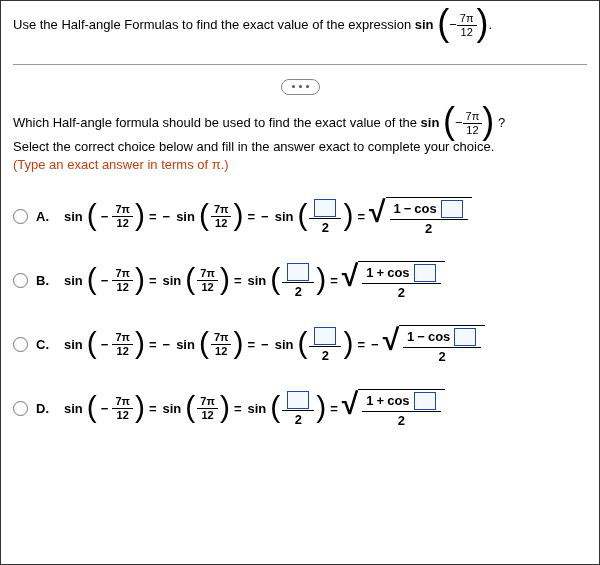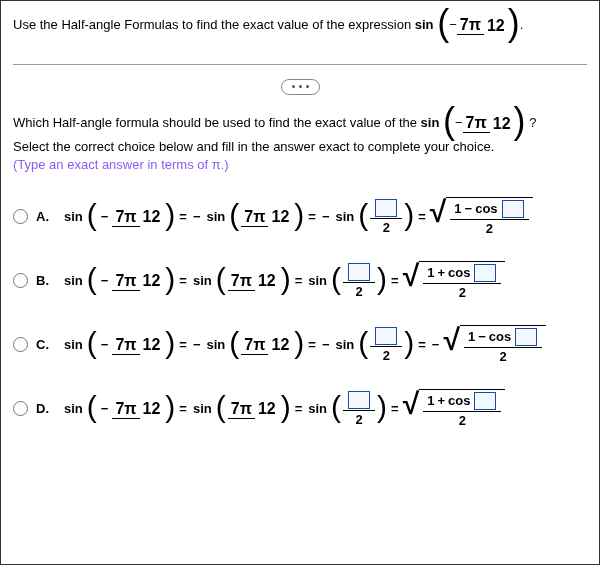--- a/index.html
+++ b/index.html
@@ -12,30 +12,30 @@
     font-size: 13px;
     color: #000;
     background: #fff;
     border: 1px solid #333;
     position: relative;
   }
   .top-instruction { line-height: 1.4; margin-bottom: 24px; }
   .inline-math { display: inline-flex; align-items: center; vertical-align: middle; }
   .paren { font-size: 36px; font-weight: 300; line-height: .8; display:inline-block; position:relative; top:-2px;}
   .paren-sm { font-size: 30px; font-weight: 300; line-height: .8; display:inline-block; position:relative; top:-2px;}
-  .frac { display: inline-flex; flex-direction: row; align-items: center; vertical-align: middle; font-size: 16px; font-weight: bold; }
+  .frac { display: inline-flex; flex-direction: column; align-items: center; vertical-align: middle; font-size: 11px; }
   .frac .n { border-bottom: 1px solid #000; padding: 0 3px; line-height:1.2;}
   .frac .d { padding: 0 3px; line-height:1.2;}
   .bold { font-weight: bold; }
   .hr { border-top: 1px solid #999; margin: 22px 0 14px; }
   .dots-wrap { display:flex; justify-content:center; margin: 0 0 14px;}
   .dots { border:1px solid #888; border-radius:10px; padding:0 10px; display:flex; gap:4px; height:16px; align-items:center;}
   .dot { width:3px; height:3px; background:#555; border-radius:50%; }
   .question-block { margin-top: 6px; line-height: 1.4; }
-  .hint { color: #8b5cf6; }
+  .hint { color: #c2410c; }
   .choices { margin-top: 22px; }
   .choice { display: flex; align-items: center; gap: 8px; margin-bottom: 22px; min-height:42px;}
   .radio { flex: 0 0 auto; }
   .letter { font-weight: bold; width: 18px; }
   .formula { display: flex; align-items: center; gap: 2px; flex-wrap: nowrap; font-weight:bold; }
   .formula .txt { padding: 0 2px; }
   .box { display:inline-block; width:22px; height:18px; border:1px solid #1a4aa8; background:#f4f8ff; margin:0 1px;}
   .sqrt { display:inline-flex; align-items:stretch;}
   .sqrt-sym { font-size:30px; line-height:.9; display:inline-block; position:relative; top:1px;}
   .sqrt-body { border-top:1.5px solid #000; padding:2px 4px 0; display:inline-flex; align-items:center;}

